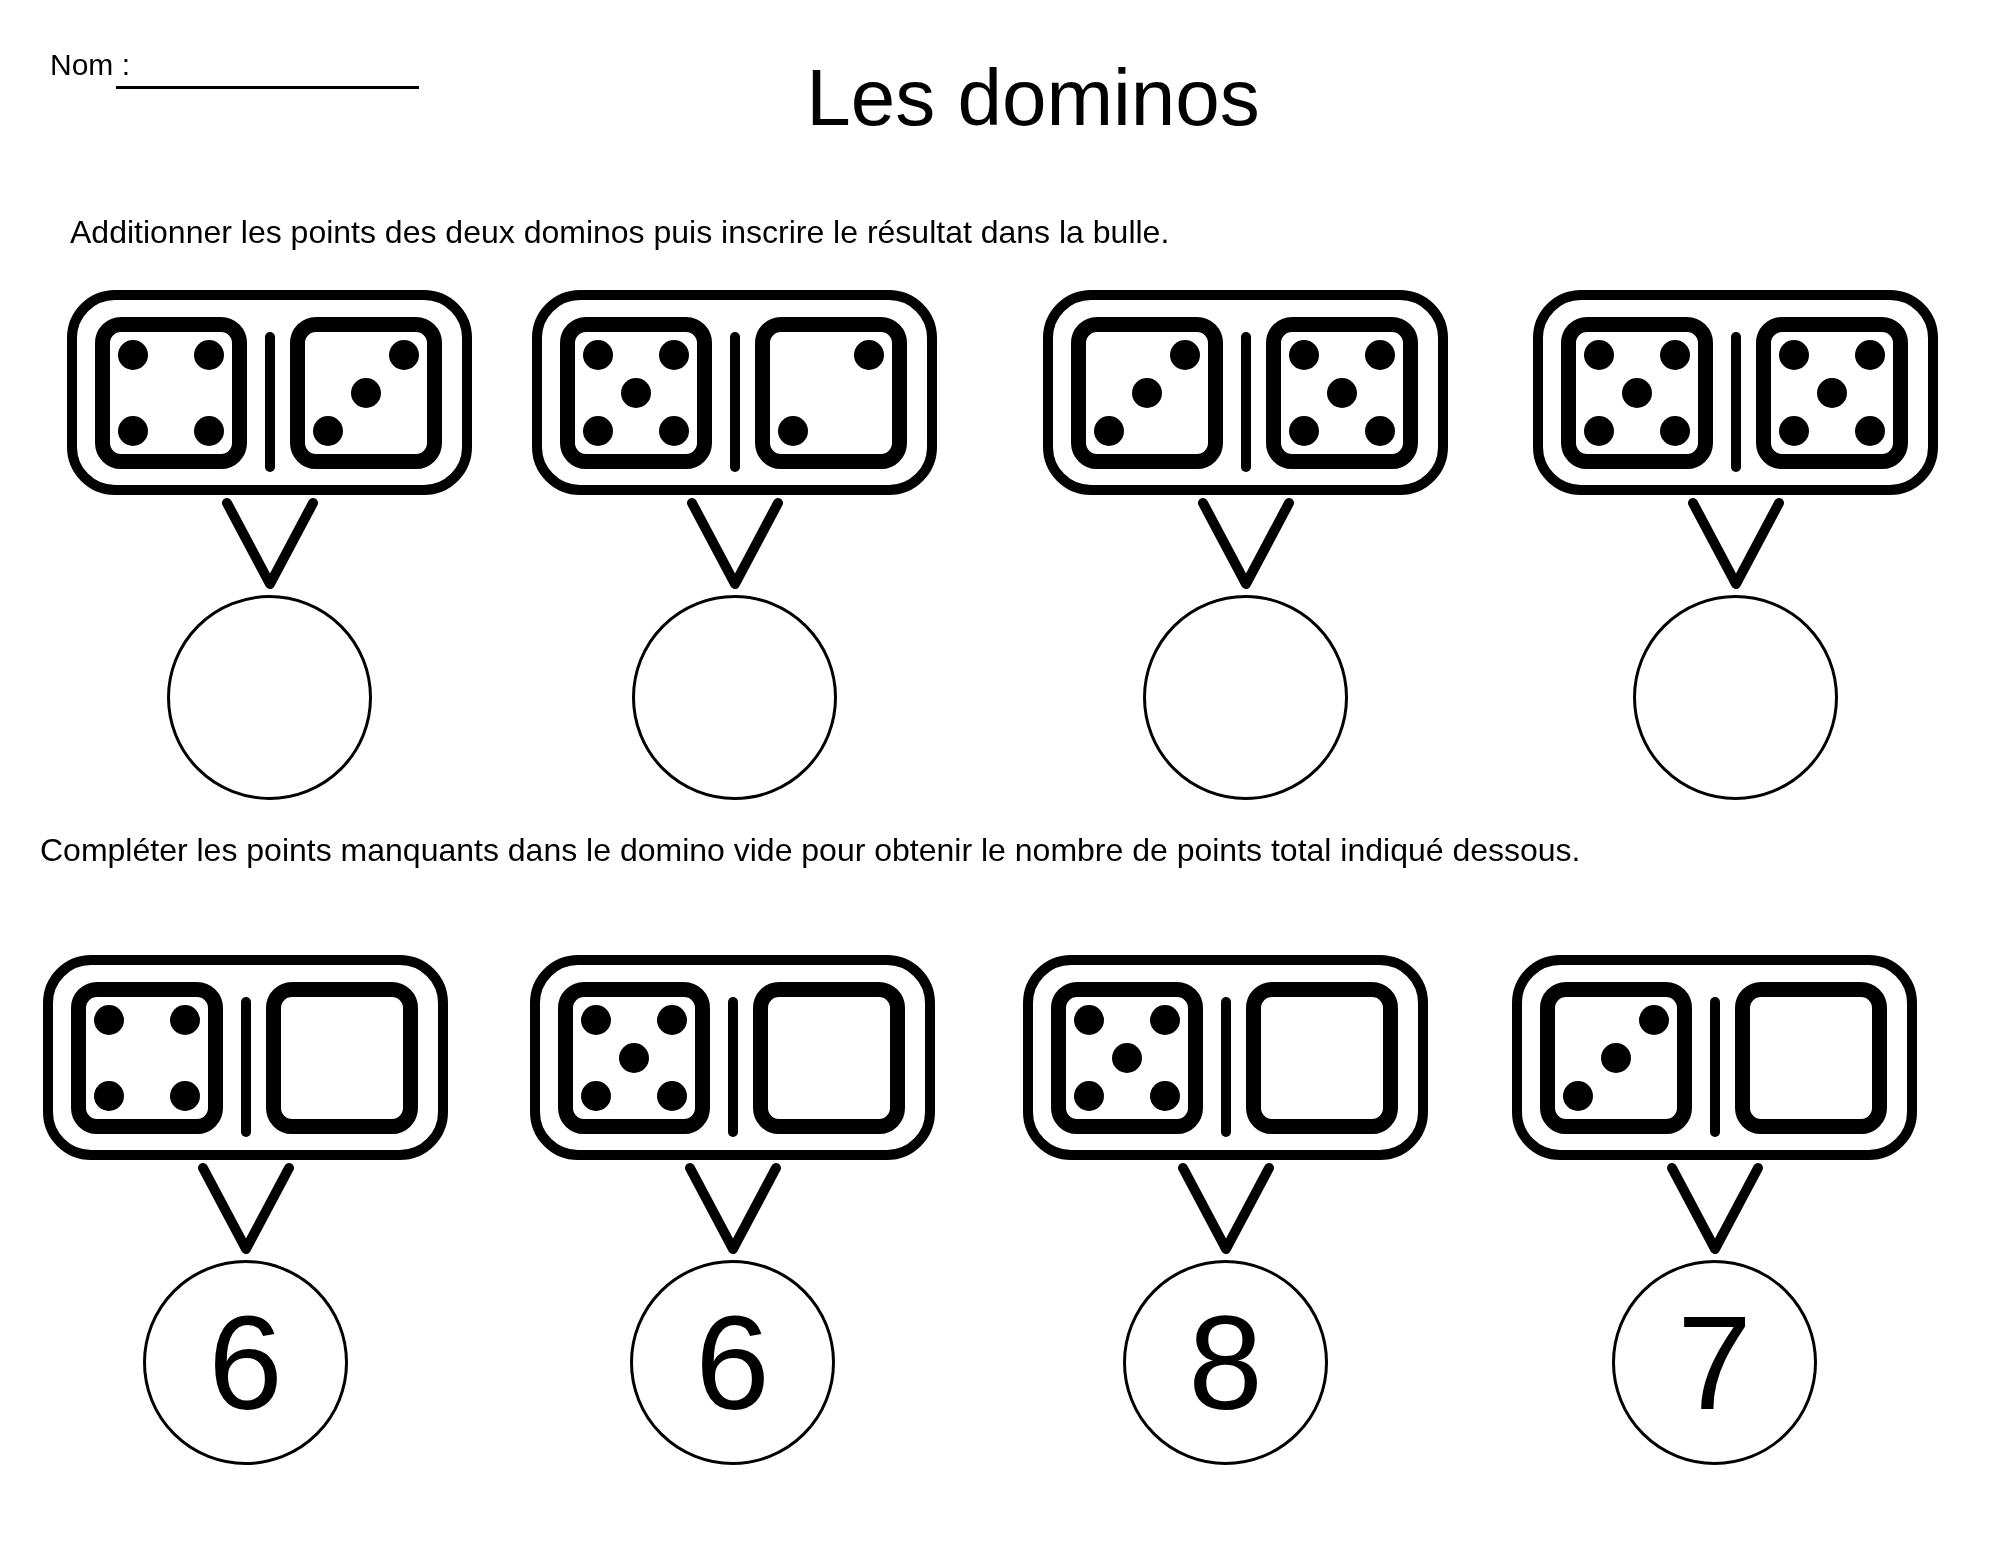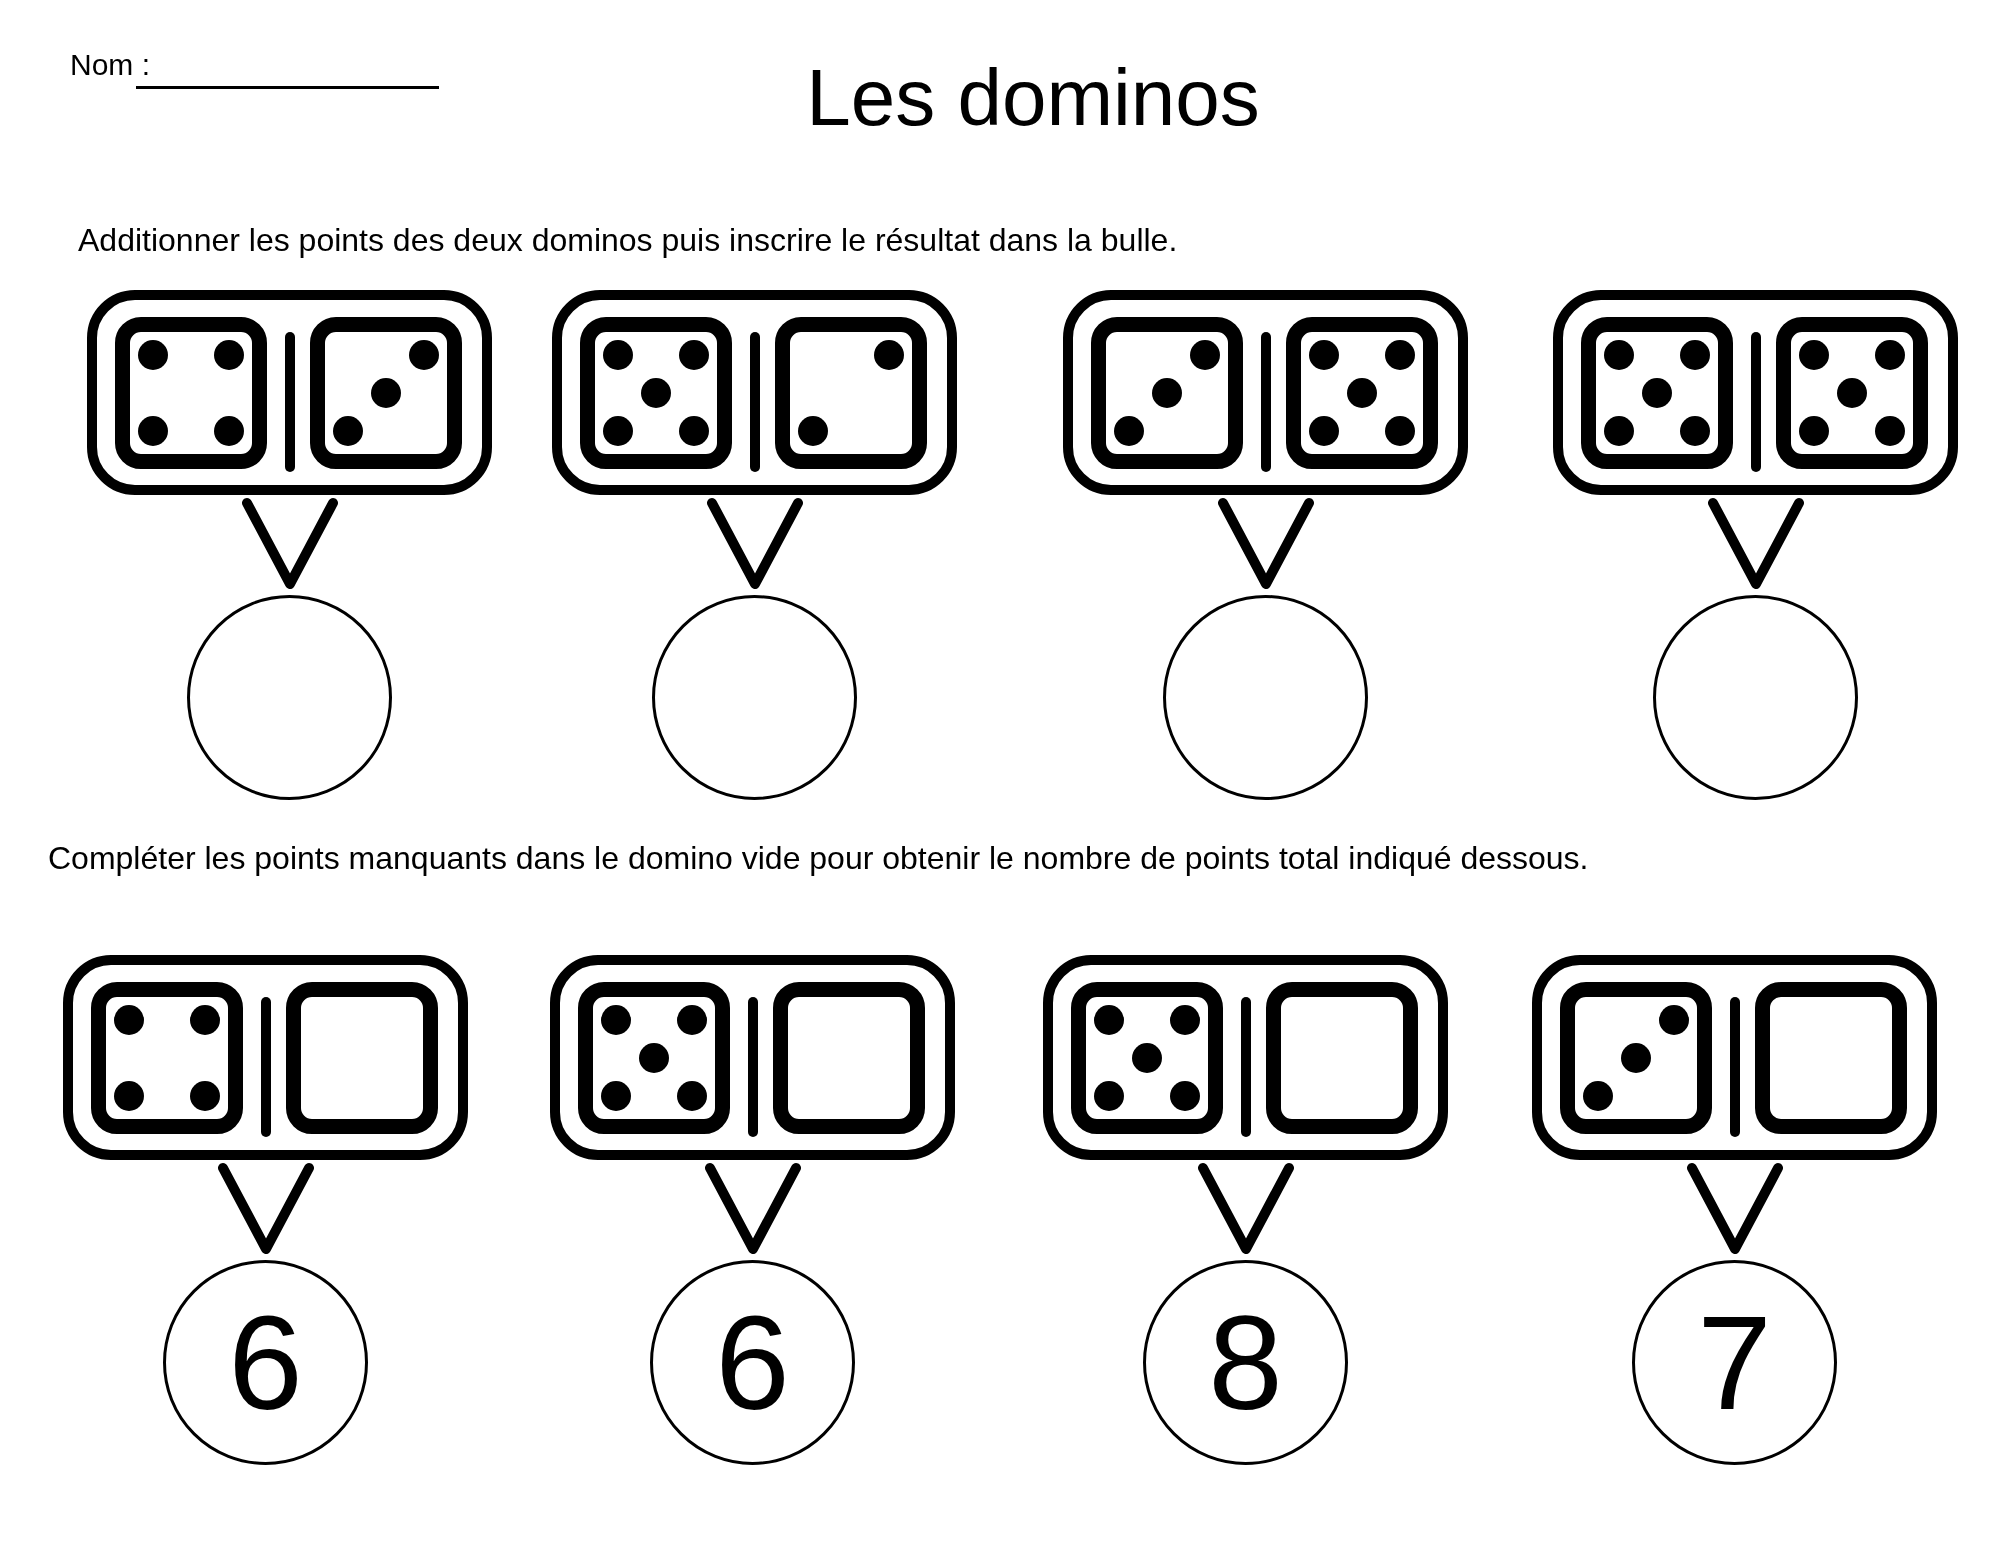--- a/index.html
+++ b/index.html
@@ -4,28 +4,28 @@
 <style>
   html,body{margin:0;padding:0;}
   body{
     width:2000px;height:1545px;
     background:#ffffff;
     font-family:"Liberation Sans", sans-serif;
     color:#000;
     position:relative;
     overflow:hidden;
   }
-  .abs{position:absolute;margin-left:20px;}
+  .abs{position:absolute;}
 
   
   #name-row{left:50px;top:48px;font-size:30px;}
   #name-line{left:116px;top:86px;width:303px;border-top:3px solid #000;height:0;}
   #title{left:0;top:52px;width:100%;text-align:center;font-size:80px;font-weight:400;margin:0;transform:translateX(33px);}
 
-  .instruction{font-size:32px;margin:8px;white-space:nowrap;}
+  .instruction{font-size:32px;margin:0;white-space:nowrap;}
   #instr1{left:70px;top:214px;}
   #instr2{left:40px;top:832px;}
 
   
   .unit{position:absolute;width:405px;height:510px;}
   .domino{
     position:absolute;left:0;top:0;width:405px;height:205px;
     border:10px solid #000;border-radius:48px;box-sizing:border-box;
     background:#fff;display:flex;align-items:center;
   }

